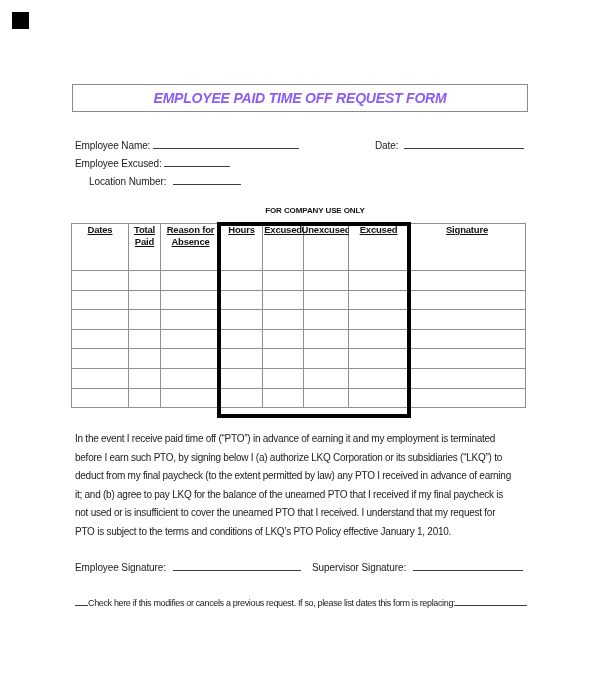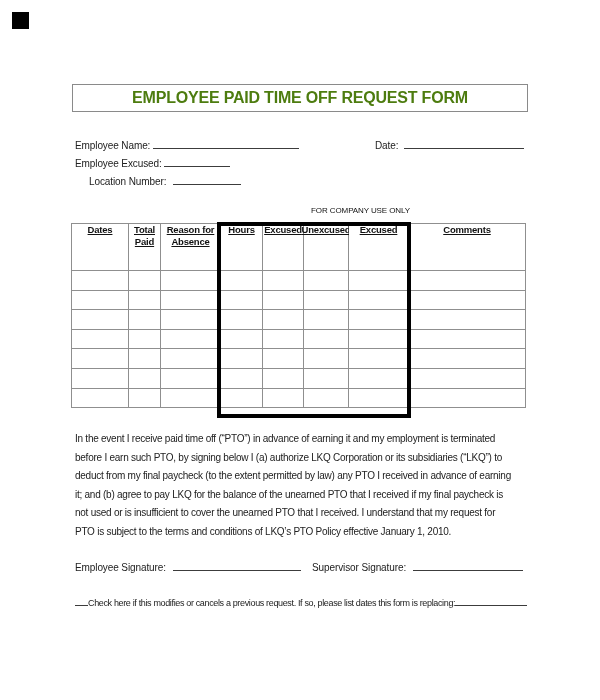--- a/index.html
+++ b/index.html
@@ -21,43 +21,44 @@
   }
   .title-box {
     position: absolute;
     left: 72px; top: 84px;
     width: 456px; height: 28px;
     border: 1px solid #8a8a8a;
     display: flex; align-items: center; justify-content: center;
   }
   .title-box span {
     font-weight: bold;
-    font-size: 16px;
+    font-size: 14px;
     letter-spacing: -0.2px;
-    color: #4d7c0f;
+    color: #8b5cf6;
+    font-style: italic;
   }
   .field-row {
     position: absolute;
     font-size: 10px;
     letter-spacing: -0.1px;
     white-space: nowrap;
     color: #222;
   }
   .fill-line {
     display: inline-block;
     border-bottom: 1px solid #3c3c3c;
     height: 10px;
   }
   .banner {
     position: absolute;
     left: 220px; top: 206px;
     width: 190px;
-    text-align: right;
+    text-align: center;
     font-size: 8px;
-    font-weight: normal;
+    font-weight: bold;
     letter-spacing: -0.1px;
     color: #111;
   }
   .pto-table {
     position: absolute;
     left: 71px; top: 223px;
     display: grid;
     grid-template-columns: 57px 32px 60px 42px 41px 45px 60px 117px;
     grid-template-rows: 47px repeat(7, 19.6px);
     border-top: 1px solid #8f8f8f;
@@ -160,21 +161,21 @@
     <div class="cell hcell">
         <span>Excused</span>
       </div>
     <div class="cell hcell">
         <span>Unexcused</span>
       </div>
     <div class="cell hcell">
         <span>Excused</span>
       </div>
     <div class="cell hcell">
-        <span>Comments</span>
+        <span>Signature</span>
       </div>
 
     <div class="cell"></div>
       <div class="cell"></div>
       <div class="cell"></div>
       <div class="cell"></div>
       <div class="cell"></div>
       <div class="cell"></div>
       <div class="cell"></div>
       <div class="cell"></div>

